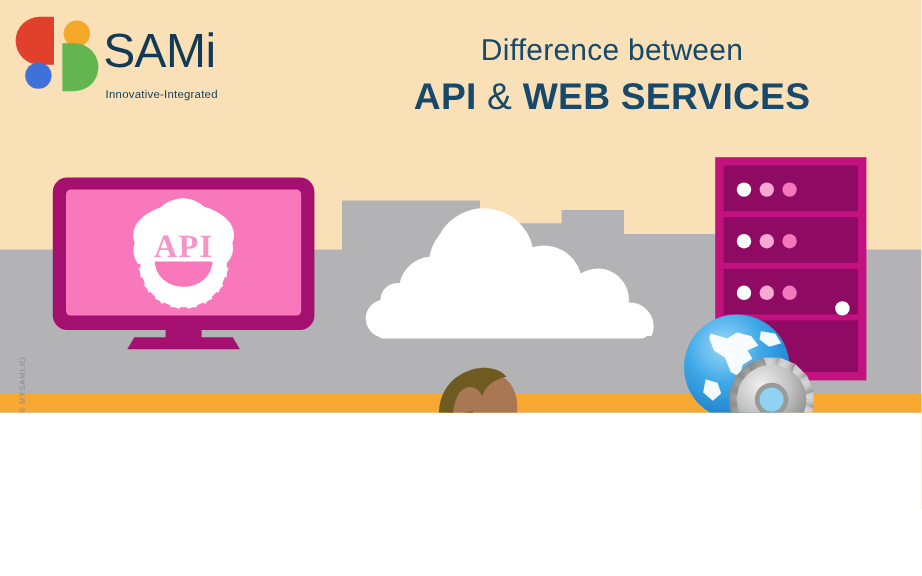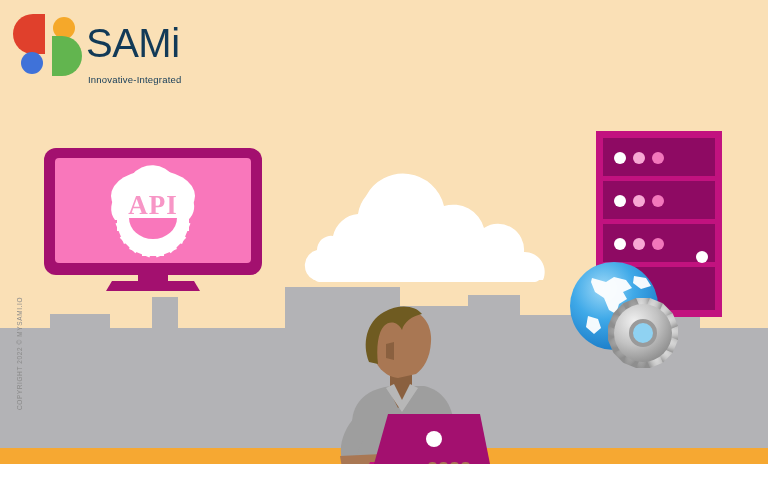--- a/index.html
+++ b/index.html
@@ -6,21 +6,21 @@
     margin: 0;
     padding: 0;
     background: #ffffff;
   }
   body {
     font-family: "Liberation Sans", sans-serif;
   }
   #poster {
     position: relative;
     width: 768px;
-    height: 464px;
+    height: 344px;
     overflow: hidden;
     background: #fae0b6;
   }
 
   
   .skyline {
     position: absolute;
     left: 0;
     bottom: 0;
     width: 768px;
@@ -184,20 +184,24 @@
 
       <path fill="#62b54f" d="M38,24 L48,24 A20,20 0 0 1 48,64 L38,64 Z"></path>
     </svg>
   </div>
 
   <div class="logo-text">
     <span class="logo-title">SAMi</span>
     <span class="logo-tagline">Innovative-Integrated</span>
   </div>
 
+  <div class="headline">
+    <span class="headline-top">Difference between</span>
+    <span class="headline-main"><span>API</span><span class="amp"> &amp; </span><span>WEB SERVICES</span></span>
+  </div>
 
   <div class="monitor">
     <svg width="218" height="150" viewBox="0 0 218 150">
 
       <path fill="#a3106f" d="M62,143 L156,143 L150,133 L68,133 Z"></path>
       <rect x="94" y="124" width="30" height="11" fill="#a3106f"></rect>
 
       <rect x="0" y="0" width="218" height="127" rx="12" ry="12" fill="#a3106f"></rect>
 
       <rect x="11" y="10" width="196" height="105" rx="4" ry="4" fill="#f977bb"></rect>

